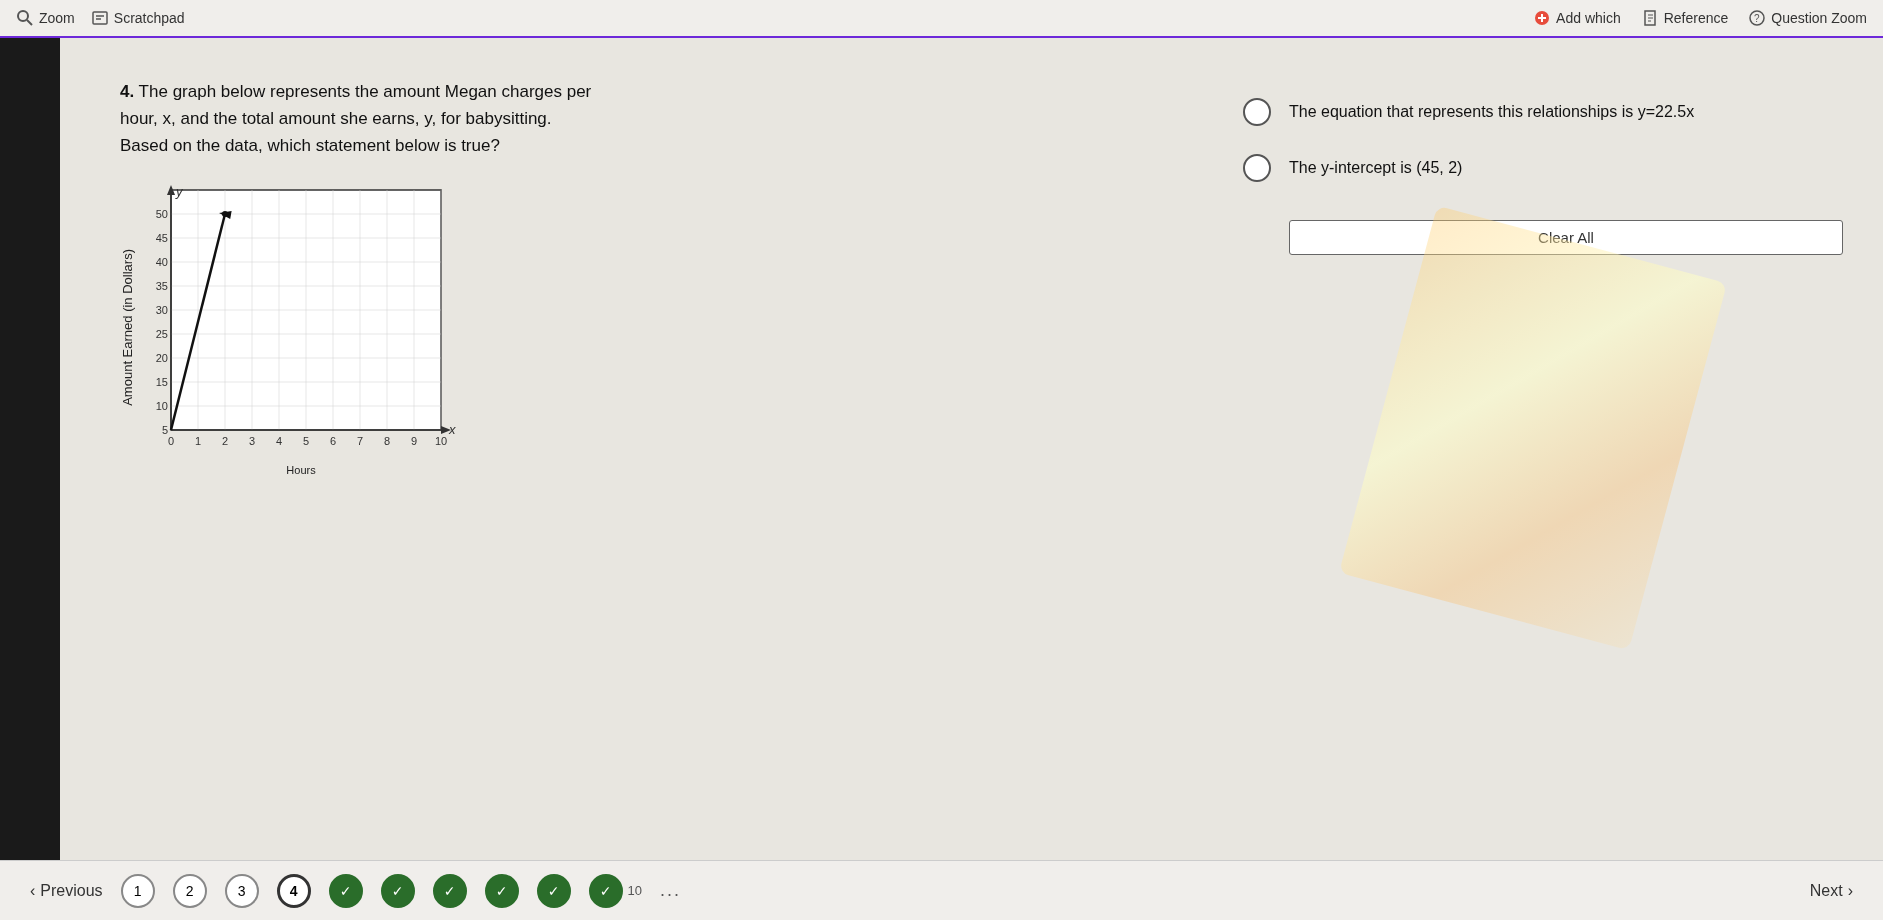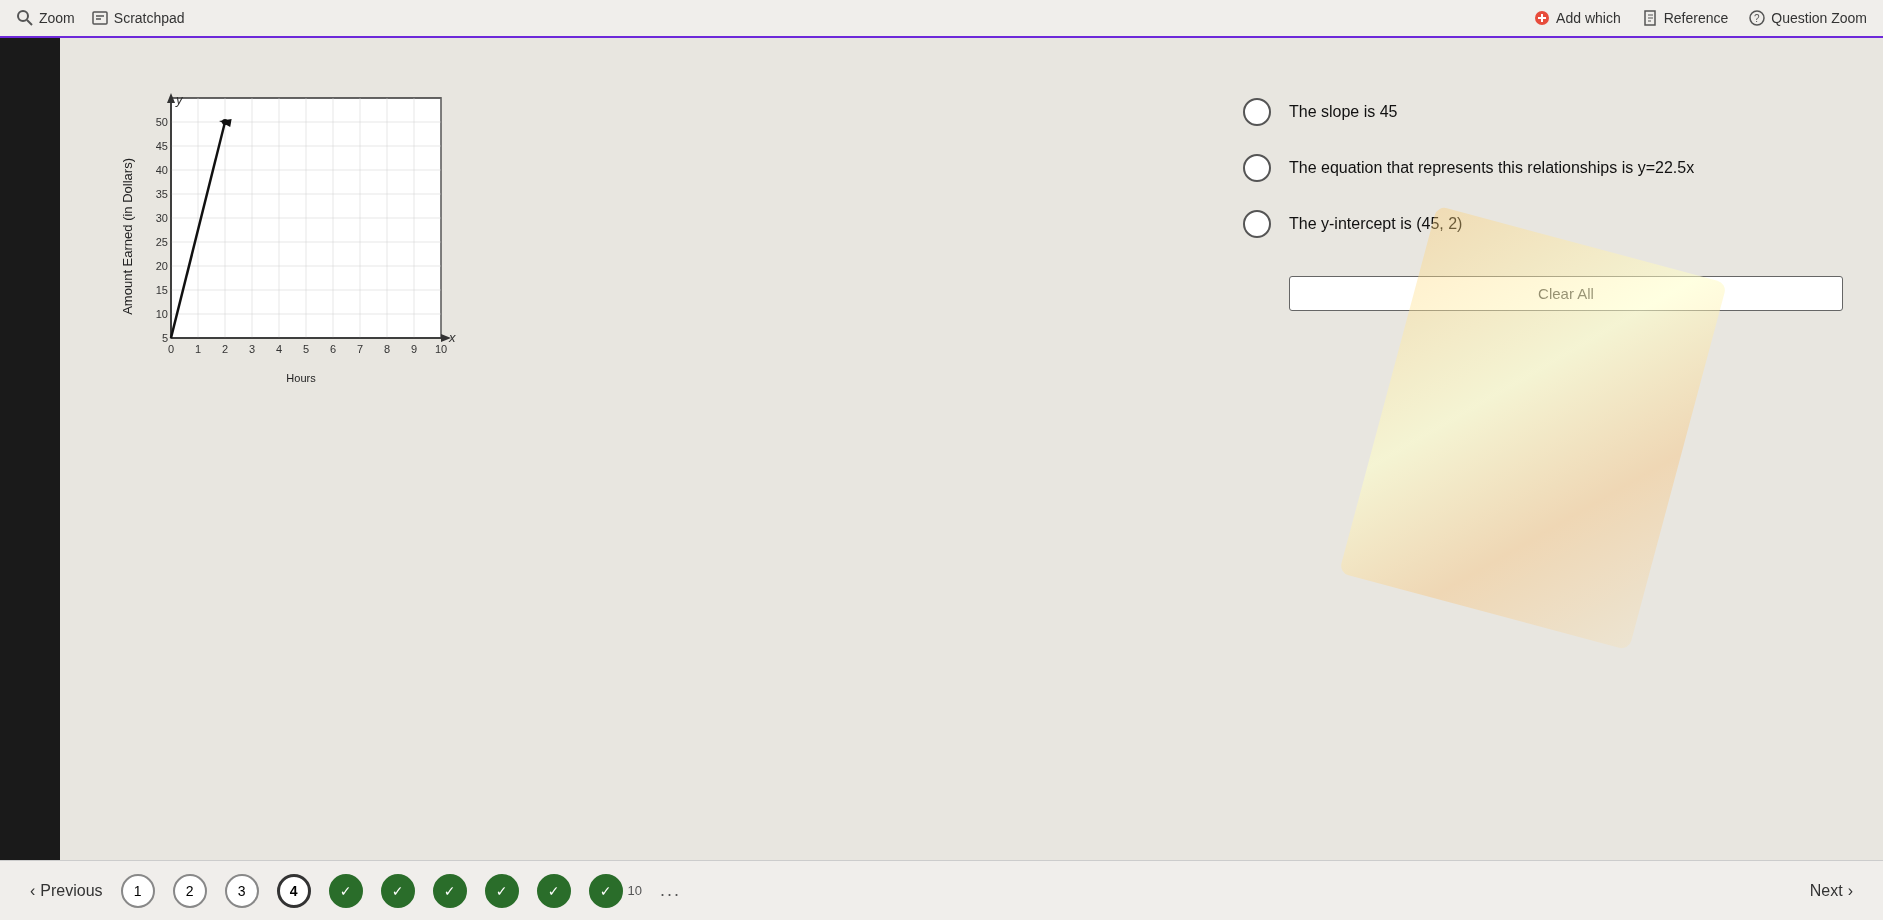--- a/index.html
+++ b/index.html
@@ -286,20 +286,24 @@
       <span>Question Zoom</span>
     </button>
   </div>
 </div>
 
 <div class="main-content">
 
   <div class="left-panel"></div>
 
   <div class="question-area">
+    <div class="question-text">
+      <strong>4.</strong>
+      <span>The graph below represents the amount Megan charges per hour, x, and the total amount she earns, y, for babysitting. Based on the data, which statement below is true?</span>
+    </div>
 
     <div class="graph-container">
       <div class="y-axis-label">Amount Earned (in Dollars)</div>
       <div class="graph-wrapper">
         <svg class="graph-svg" width="320" height="280" viewBox="0 0 320 280">
 
           <rect x="30" y="10" width="270" height="240" fill="white" stroke="#333" stroke-width="1.5"></rect>
 
           <g stroke="#ccc" stroke-width="0.5">
             <line x1="30" y1="34" x2="300" y2="34"></line>
@@ -369,24 +373,20 @@
 
           <circle cx="84" cy="34" r="3" fill="#111"></circle>
         </svg>
         <div class="x-axis-label">Hours</div>
       </div>
     </div>
   </div>
 
   <div class="answers-panel">
 
-    <div class="answer-option">
-      <div class="radio-circle"></div>
-      <span>The slope is 45</span>
-    </div>
 
 
     <div class="answer-option">
       <div class="radio-circle"></div>
       <span>The equation that represents this relationships is y=22.5x</span>
     </div>
 
     <div class="answer-option">
       <div class="radio-circle"></div>
       <span>The y-intercept is (45, 2)</span>

